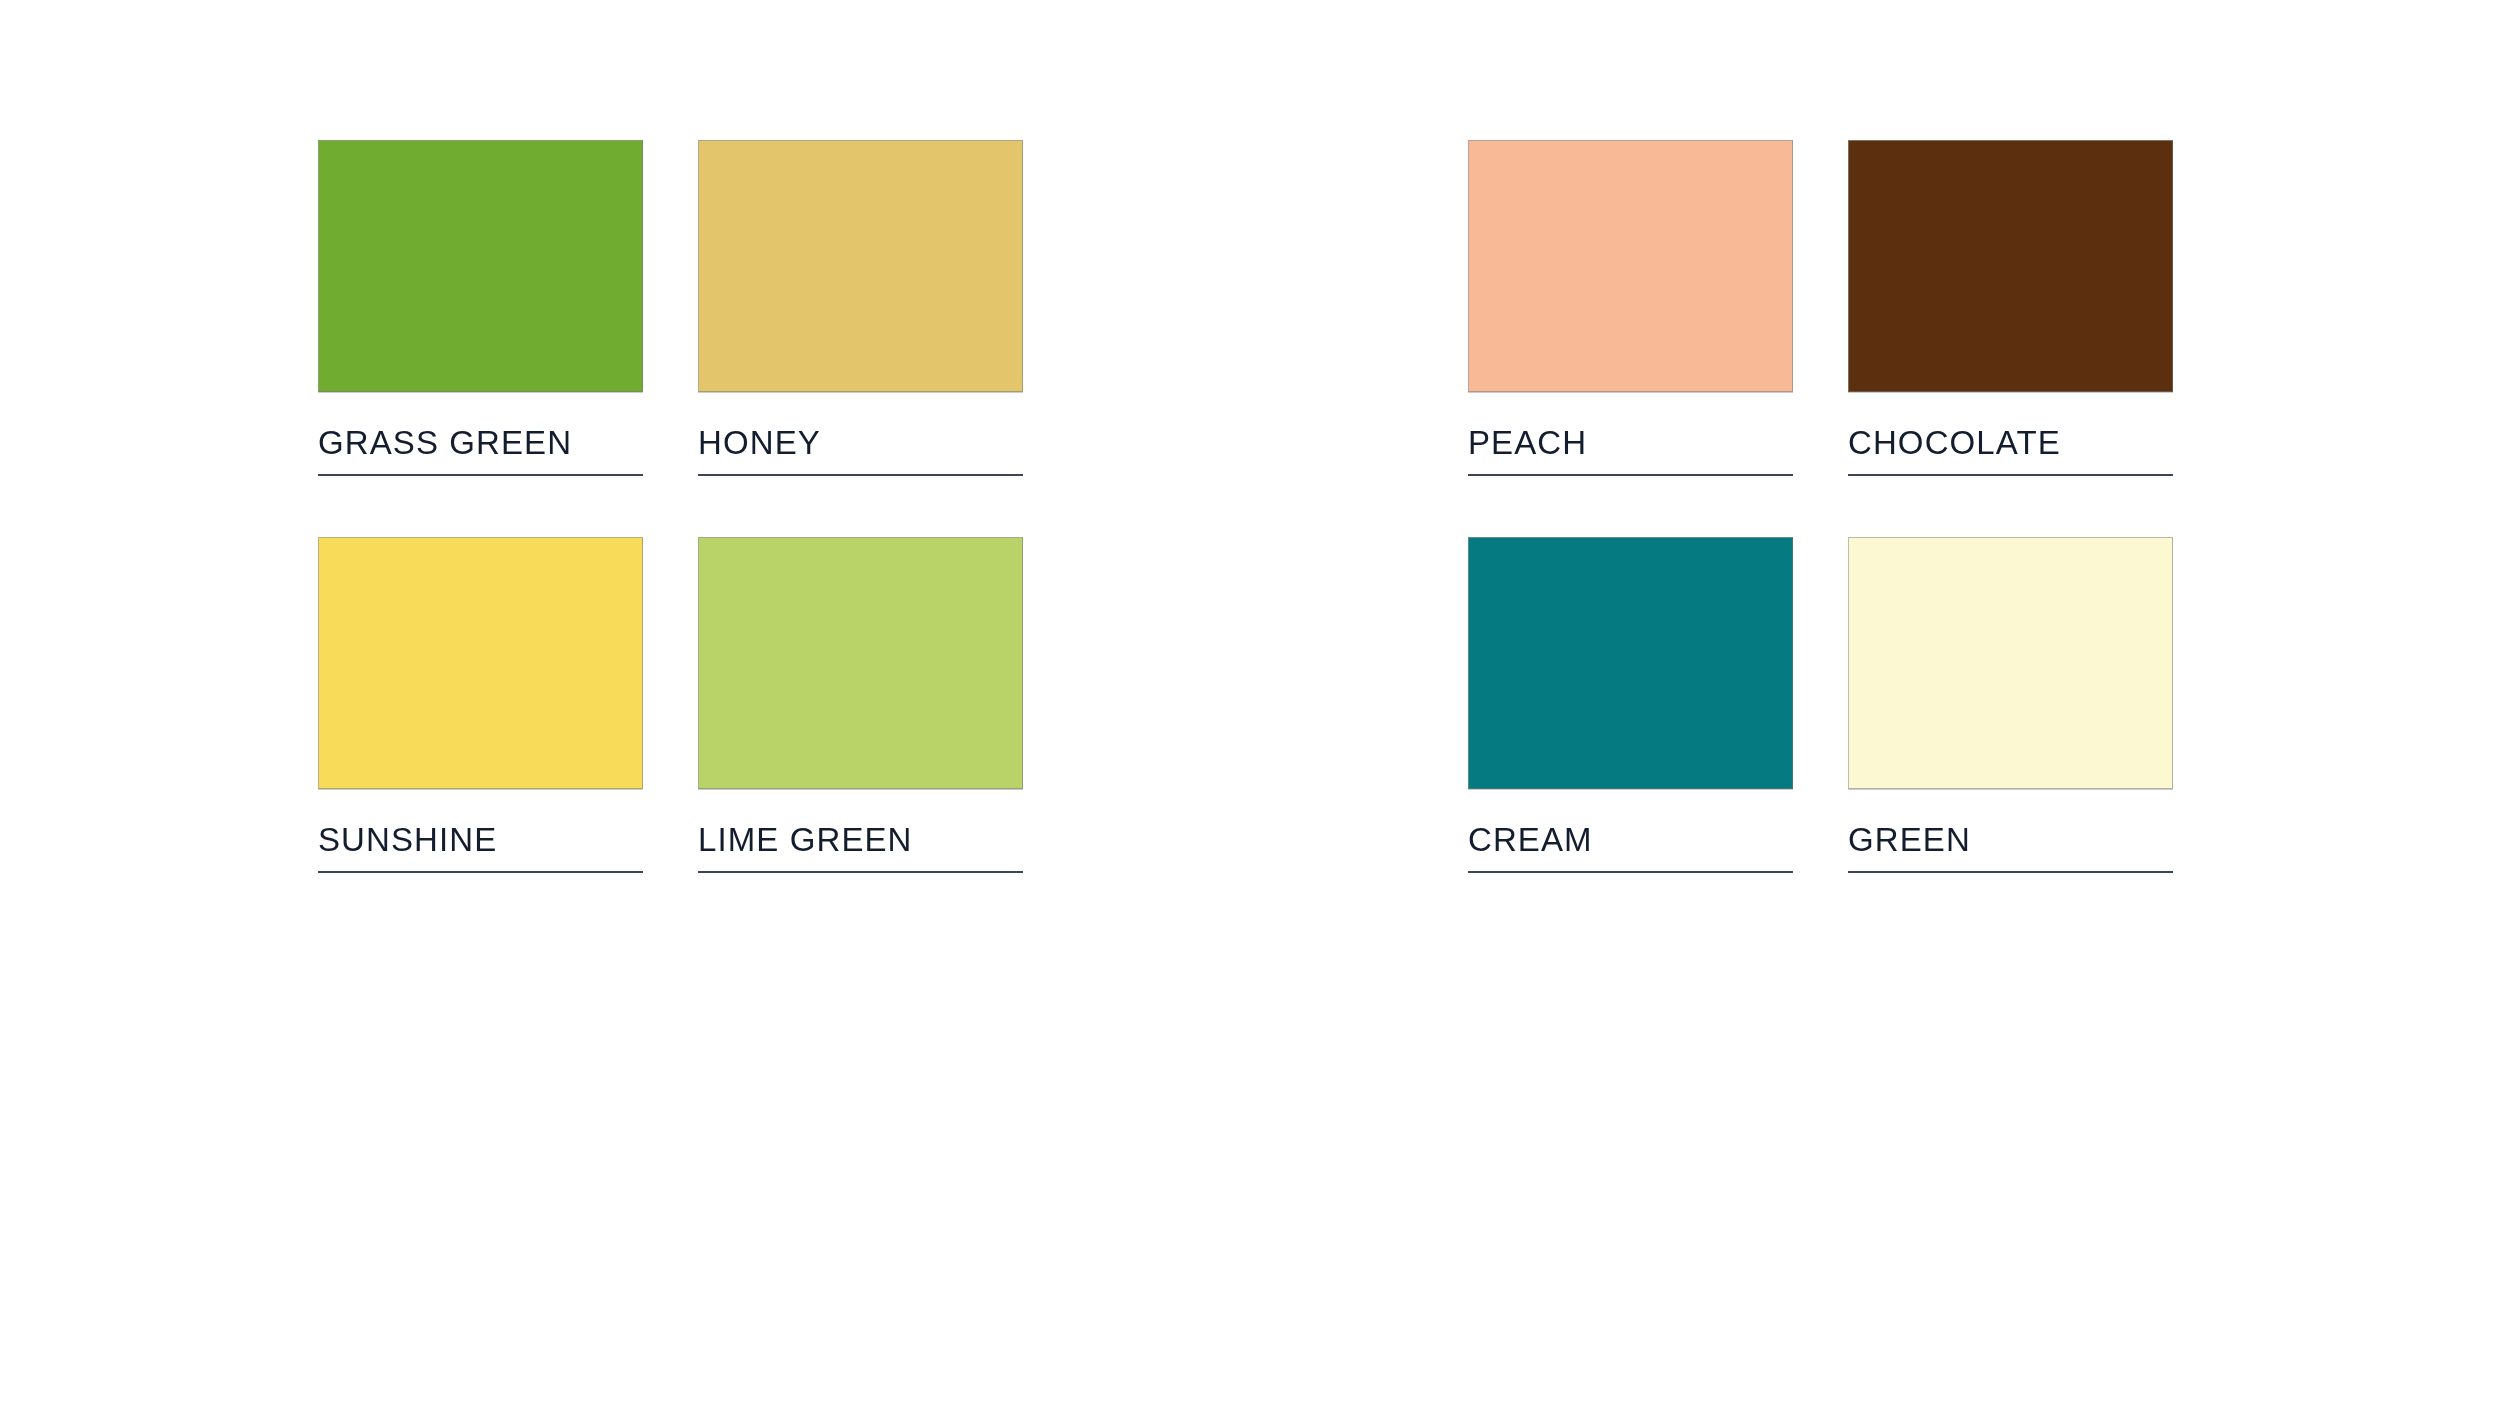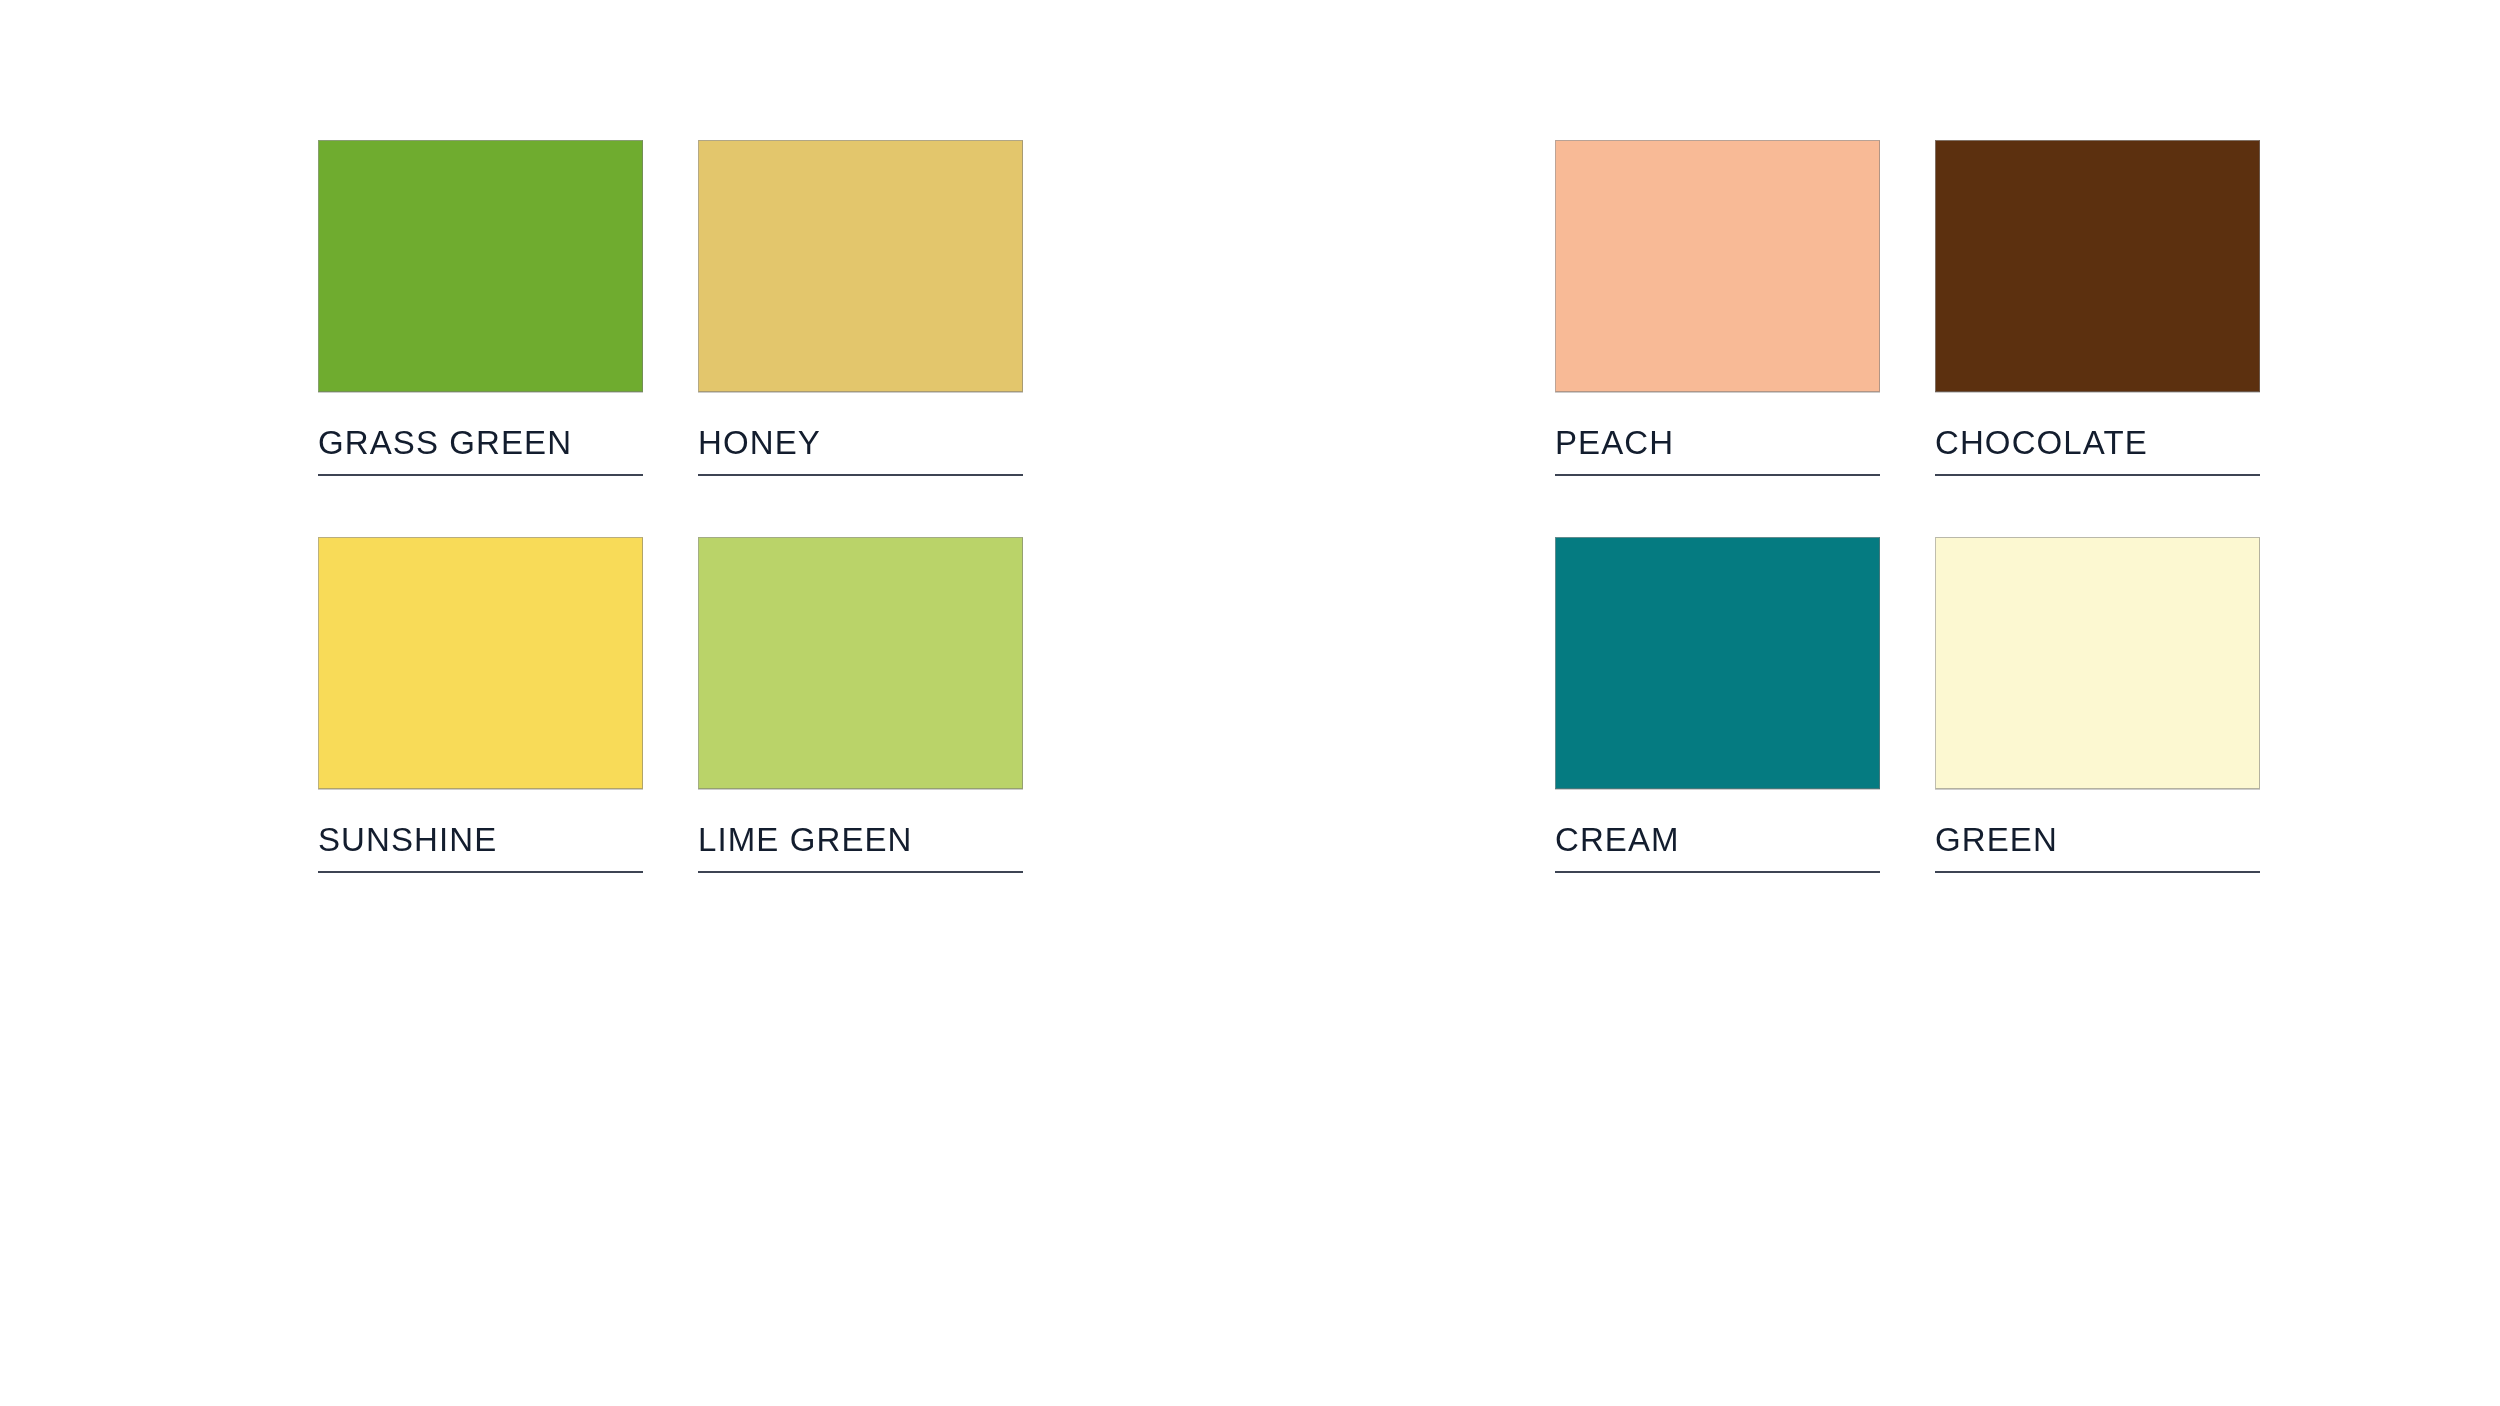--- a/index.html
+++ b/index.html
@@ -25,21 +25,21 @@
     position: absolute;
     top: 140px;
     display: grid;
     grid-template-columns: 325px 325px;
     grid-template-rows: 280px 280px 280px;
     column-gap: 55px;
     row-gap: 117px;
   }
 
   #group-left  { left: 318px; }
-  #group-right { left: 1555px; }
+  #group-right { left: 1468px; }
 
   .swatch-cell {
     position: relative;
     width: 325px;
   }
 
   .swatch-chip {
     width: 325px;
     height: 252px;
     box-sizing: border-box;

